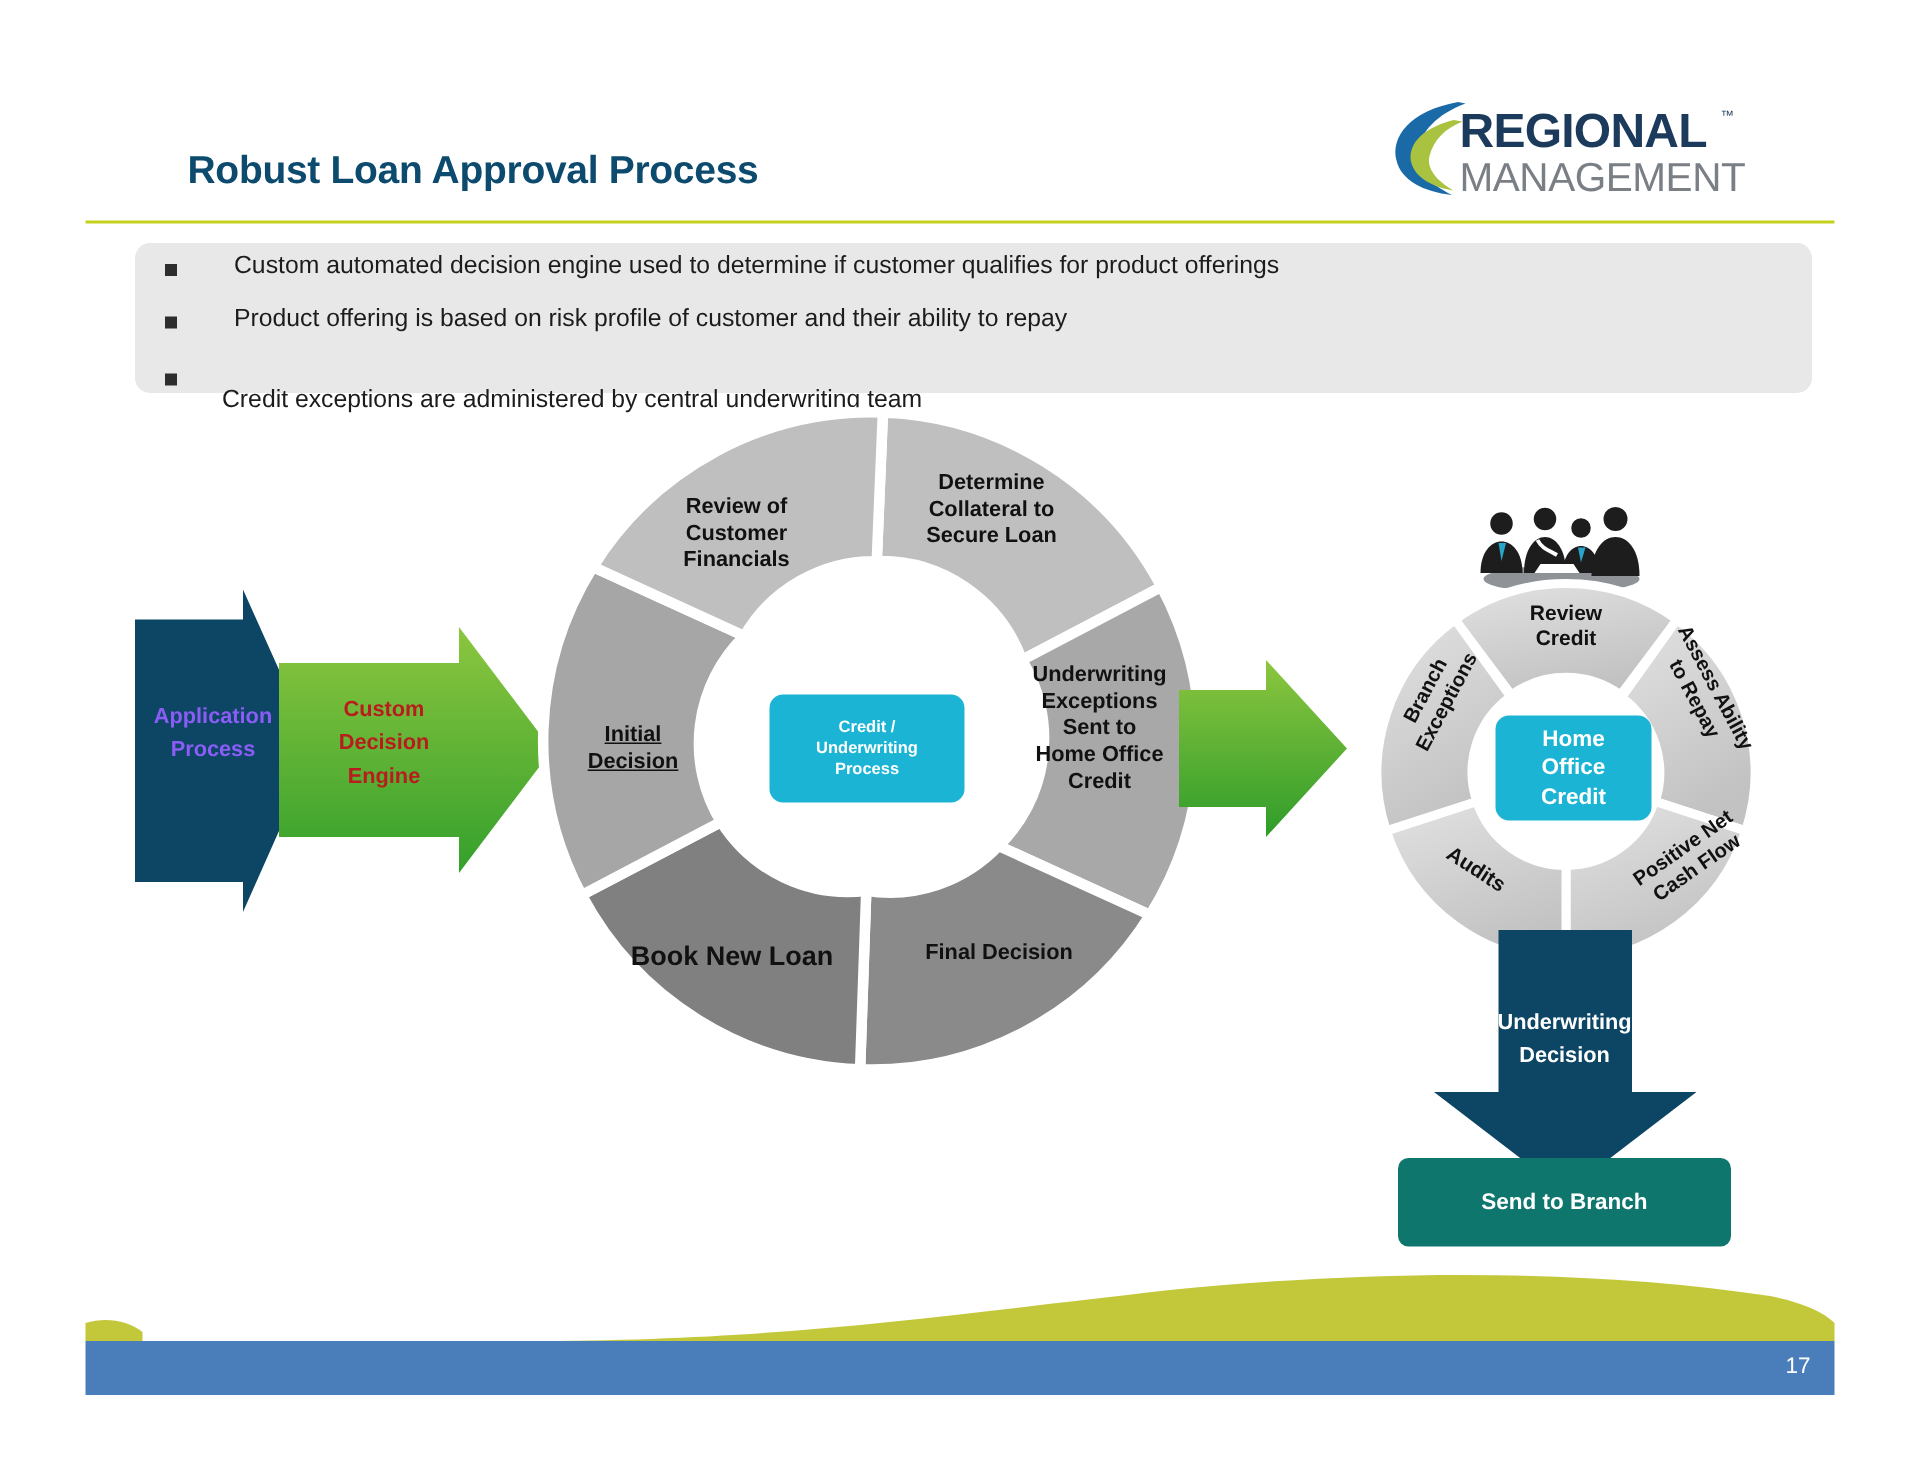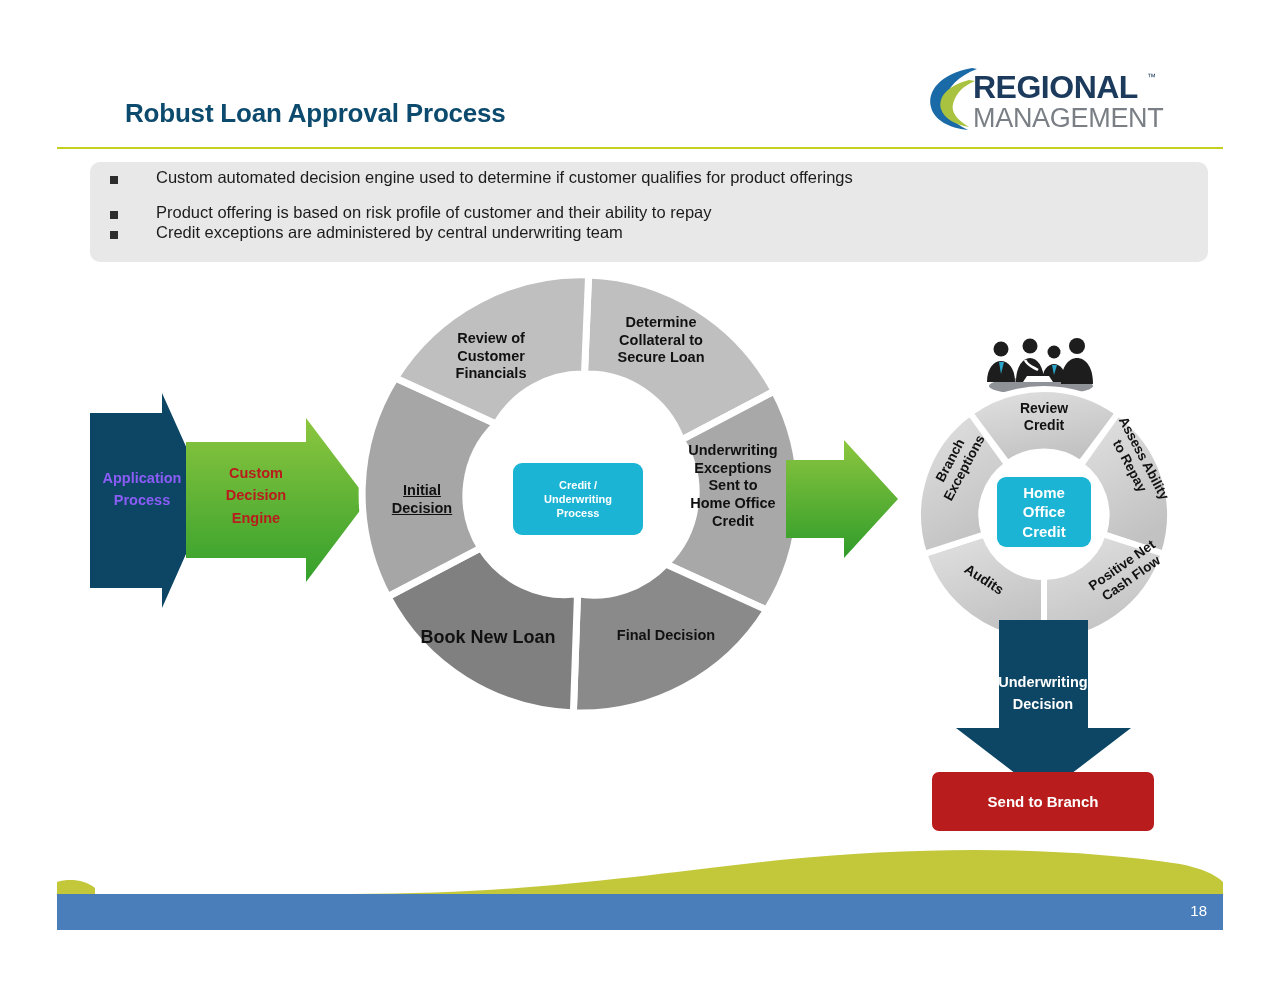--- a/index.html
+++ b/index.html
@@ -31,21 +31,21 @@
   .bullets{
     position:absolute;left:75px;top:162px;width:1118px;height:100px;
     background:#e8e8e8;border-radius:10px;margin-left:15px;
   }
   .bullet-row{
     position:absolute;left:20px;display:flex;align-items:flex-start;
     font-size:16.5px;color:#1c1c1c;
   }
   .bullet-row:nth-of-type(1){top:6px;}
   .bullet-row:nth-of-type(2){top:41px;}
-  .bullet-row:nth-of-type(3){top:61px;}
+  .bullet-row:nth-of-type(3){top:79px;flex-direction:column;}
   .bullet-mark{
     width:8px;height:8px;background:#2d2d2d;margin-top:8px;
     flex:0 0 auto;
   }
   .bullet-text{margin-left:38px;white-space:nowrap;}
 
   
   .arrow-navy{
     position:absolute;left:90px;top:393px;width:120px;height:215px;
   }
@@ -76,37 +76,37 @@
     display:flex;align-items:center;justify-content:center;
     color:#ffffff;font-weight:bold;text-align:center;line-height:1.3;
   }
 
   
   #donut-main{left:361px;top:272px;width:440px;height:444px;}
   #chip-main{left:513px;top:463px;width:130px;height:72px;font-size:11px;}
 
   
   #donut-ho{left:908px;top:388px;width:272px;height:254px;}
-  #chip-ho{left:997px;top:477px;width:94px;height:70px;font-size:15px;}
+  #chip-ho{left:997px;top:477px;width:104px;height:70px;font-size:15px;}
 
   .team{
     position:absolute;left:975px;top:336px;width:132px;height:56px;
   }
 
   
   .arrow-down{
     position:absolute;left:956px;top:620px;width:175px;height:175px;
   }
   .arrow-down .lbl{
     position:absolute;left:12px;top:52px;width:150px;text-align:center;
     color:#ffffff;font-size:14.5px;font-weight:bold;line-height:1.5;
   }
   .send-box{
     position:absolute;left:932px;top:772px;width:222px;height:59px;
-    background:#b91c1c;border-radius:7px;
+    background:#0f766e;border-radius:7px;
     display:flex;align-items:center;justify-content:center;
     color:#ffffff;font-size:15px;font-weight:bold;
   }
 
   
   .footer-wave{position:absolute;left:0;top:838px;width:1280px;height:72px;}
   .footer-bar{
     position:absolute;left:57px;top:894px;width:1166px;height:36px;
     background:#4a7ebb;
   }
@@ -342,16 +342,16 @@
     <span>Send to Branch</span>
   </div>
 
   <div class="footer-wave">
     <svg width="1280" height="72" viewBox="0 0 1280 72" preserveAspectRatio="none">
       <path d="M57 56 L57 44 C70 40, 85 42, 95 50 L 95 56 Z" fill="#c3c83a"></path>
       <path d="M350 56 C520 56, 620 40, 780 22 C920 8, 1060 8, 1180 26 C1200 30, 1215 36, 1223 44 L1223 56 Z" fill="#c3c83a"></path>
     </svg>
   </div>
   <div class="footer-bar">
-    <span class="page-num">18</span>
+    <span class="page-num">17</span>
   </div>
 
 </div>
 
 </body></html>

